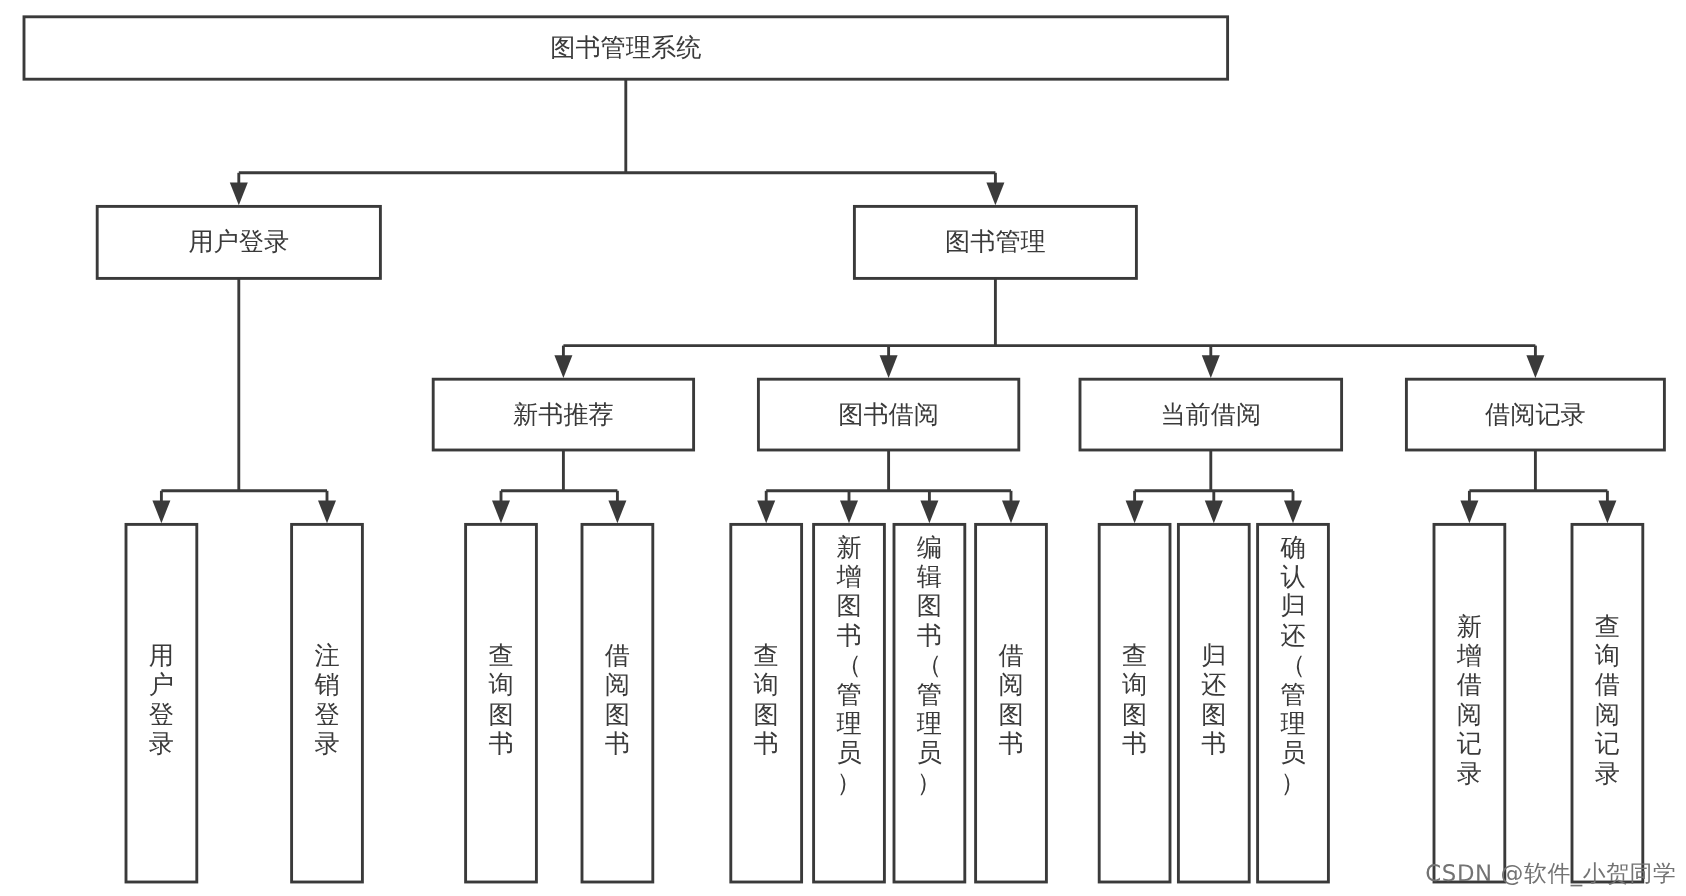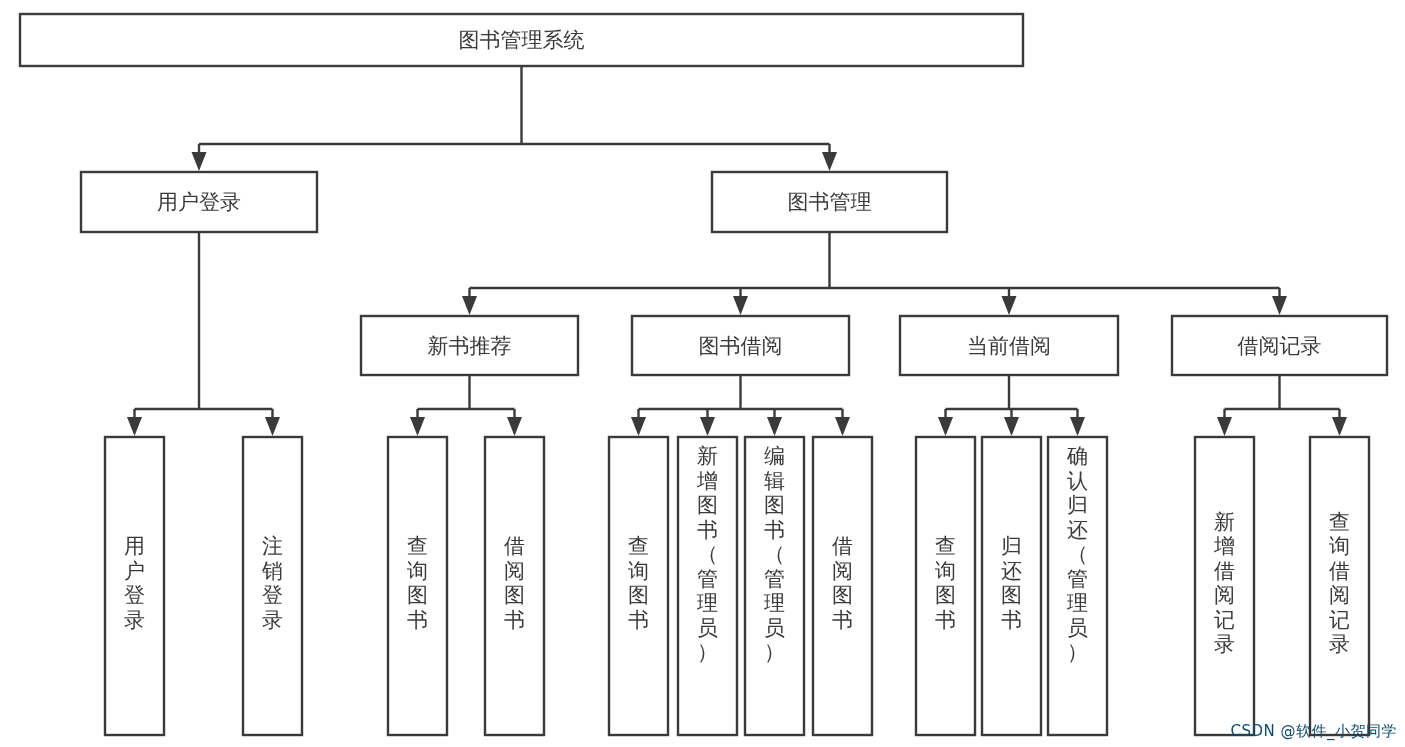--- a/index.html
+++ b/index.html
@@ -51,22 +51,22 @@
   .node-label-vertical {
     fill: #3a3a3a;
     font-family: "DejaVu Sans", "Liberation Sans", sans-serif;
     font-size: 21px;
     text-anchor: middle;
   }
   .watermark {
     position: absolute;
     right: 8px;
     bottom: 6px;
-    color: #0c4a6e;
-    font-size: 15px;
+    color: #737373;
+    font-size: 19px;
     font-family: "DejaVu Sans", "Liberation Sans", sans-serif;
     letter-spacing: 0.5px;
     white-space: nowrap;
     pointer-events: none;
   }
 </style>
 </head>
 <body>
 
 <div id="diagram-root">

